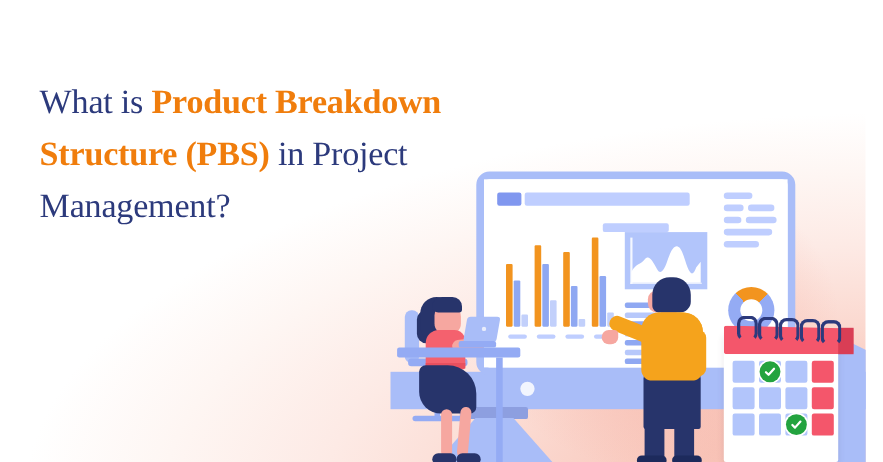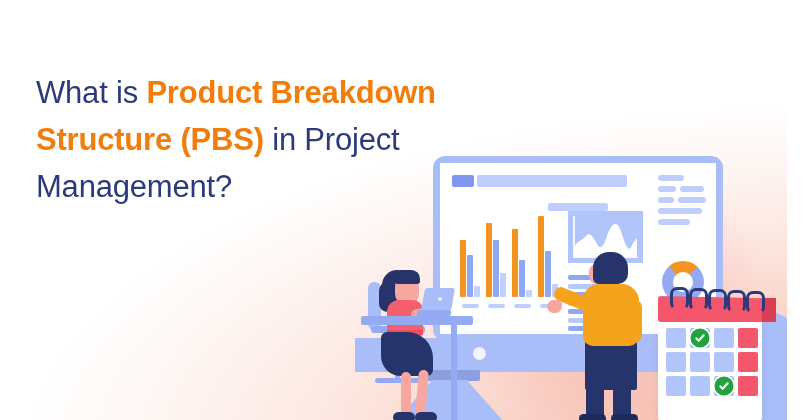--- a/index.html
+++ b/index.html
@@ -4,20 +4,21 @@
 <style>
   html,body{margin:0;padding:0;}
   body{
     width:803px;height:420px;overflow:hidden;
     font-family:"Liberation Sans","DejaVu Sans",sans-serif;
     background:#ffffff;
   }
   #stage{
     position:relative;width:787px;height:420px;overflow:hidden;
     background:#ffffff;
+    font-family:Liberation Serif, serif;
   }
   
   .bg-glow{
     position:absolute;inset:0;
     background:
       radial-gradient(115% 95% at 104% 108%, #f6b2a4 0%, #f8c4b8 22%, #fbd9d0 40%, #fdeae5 58%, #fef6f3 74%, #ffffff 88%);
     pointer-events:none;
   }
   .bg-glow2{
     position:absolute;right:-40px;bottom:-60px;width:460px;height:380px;

